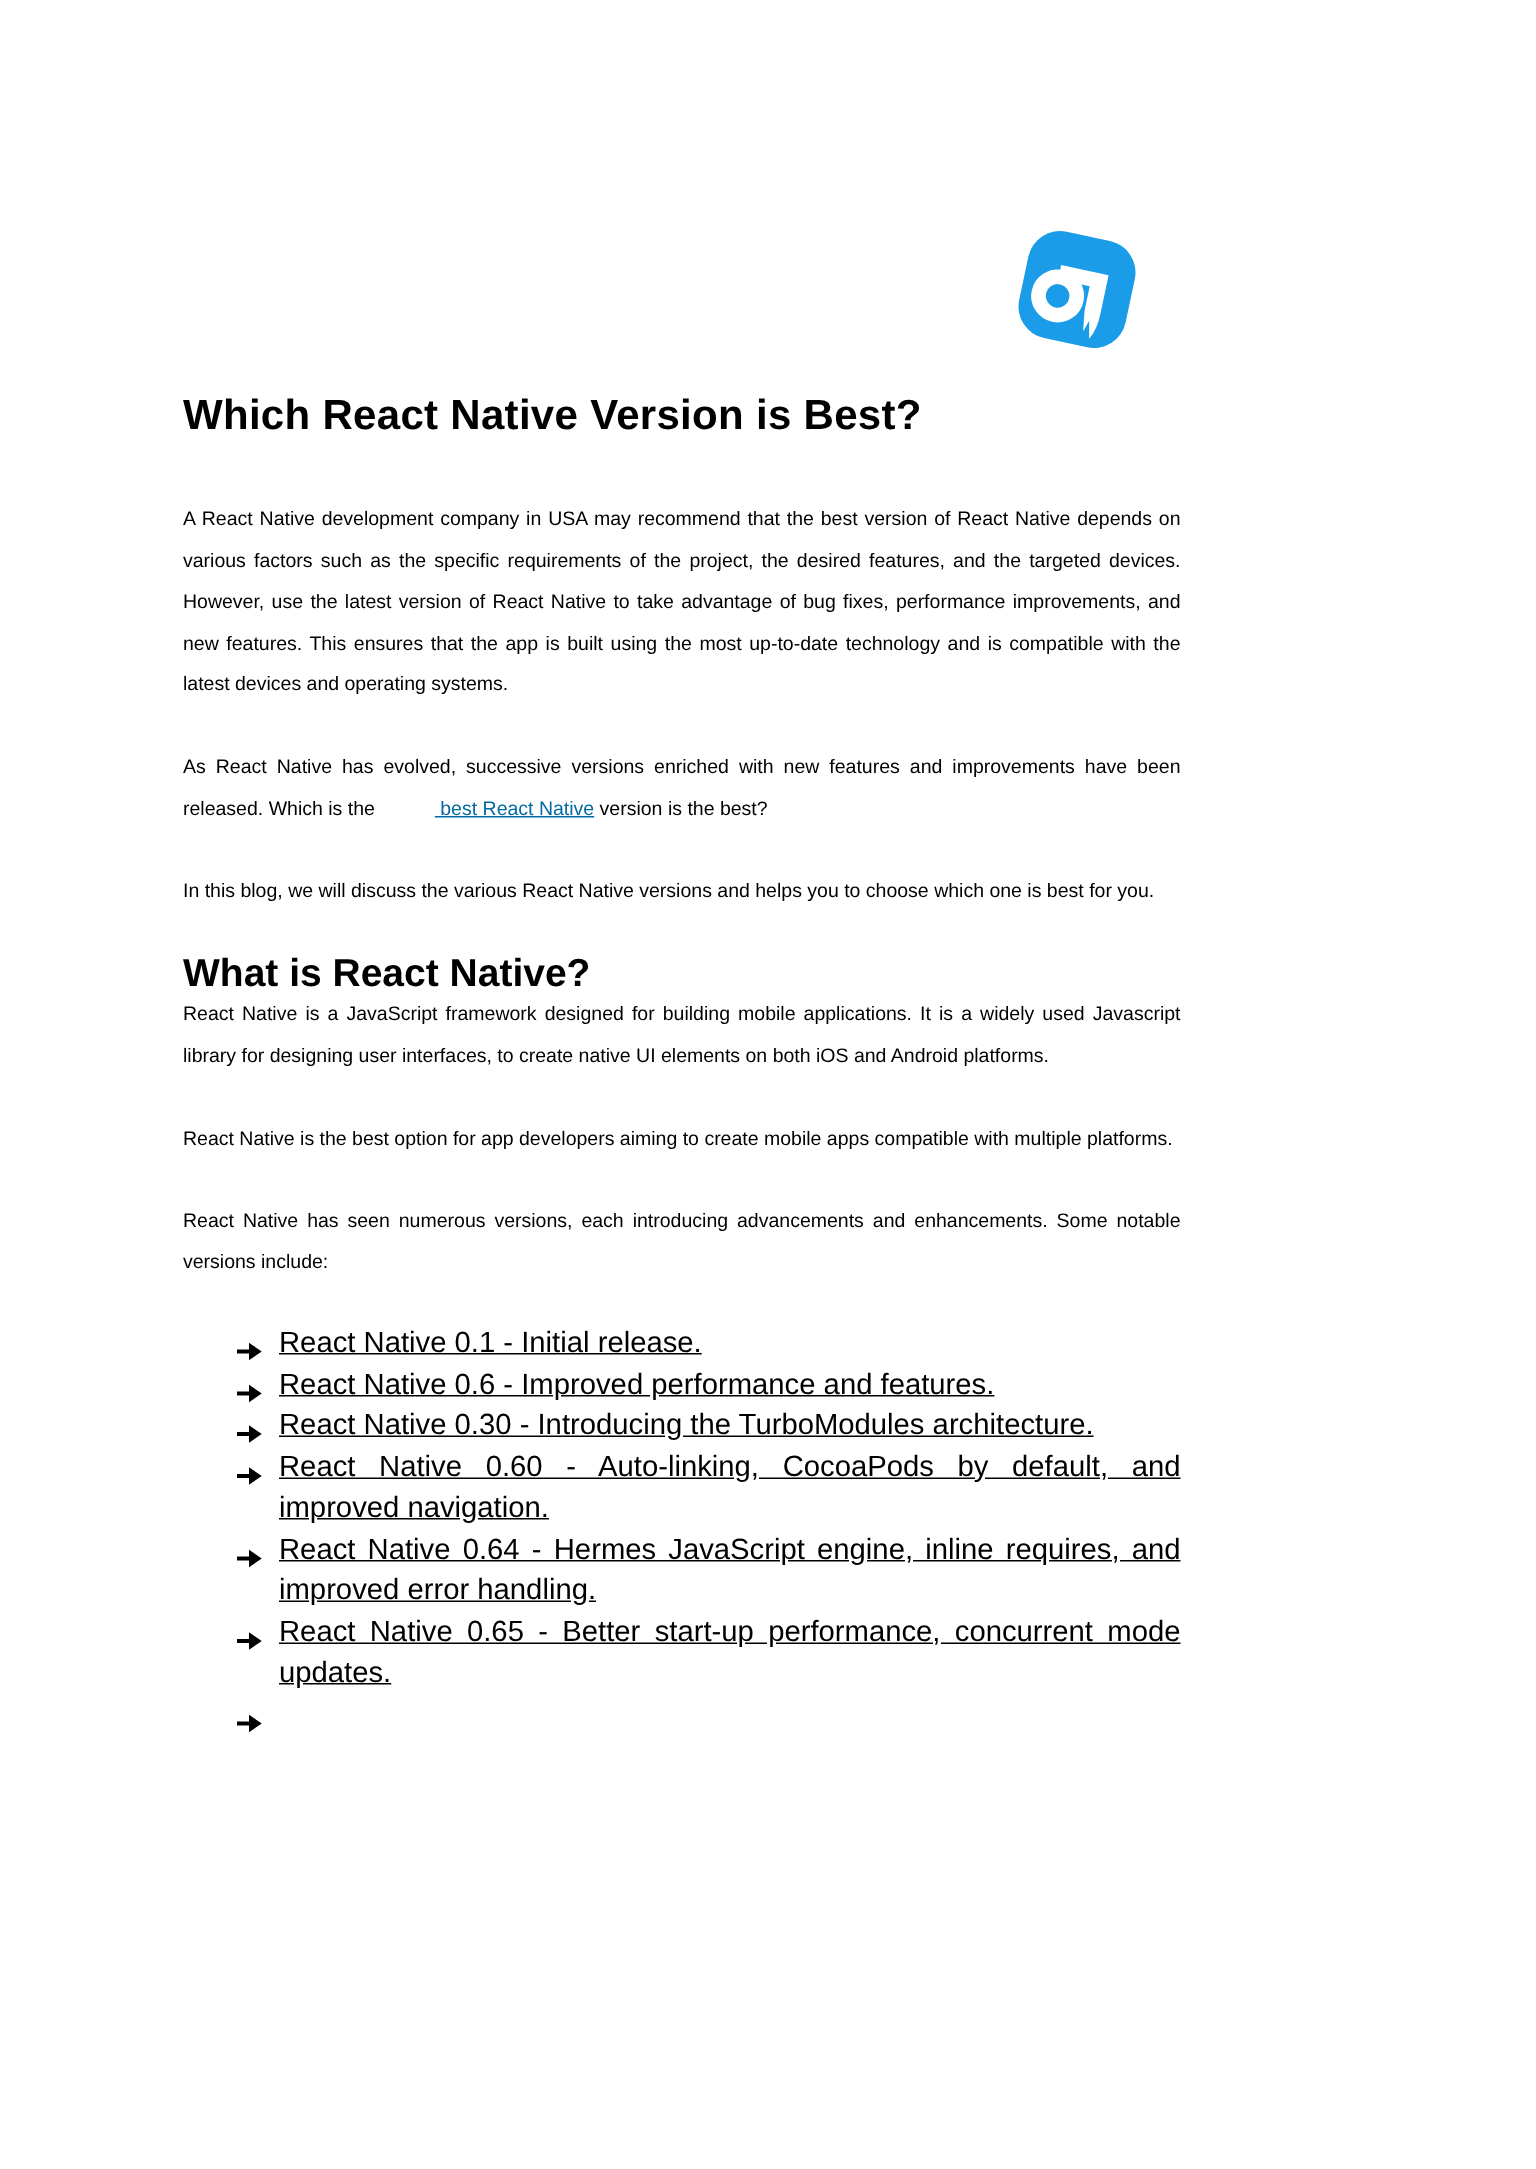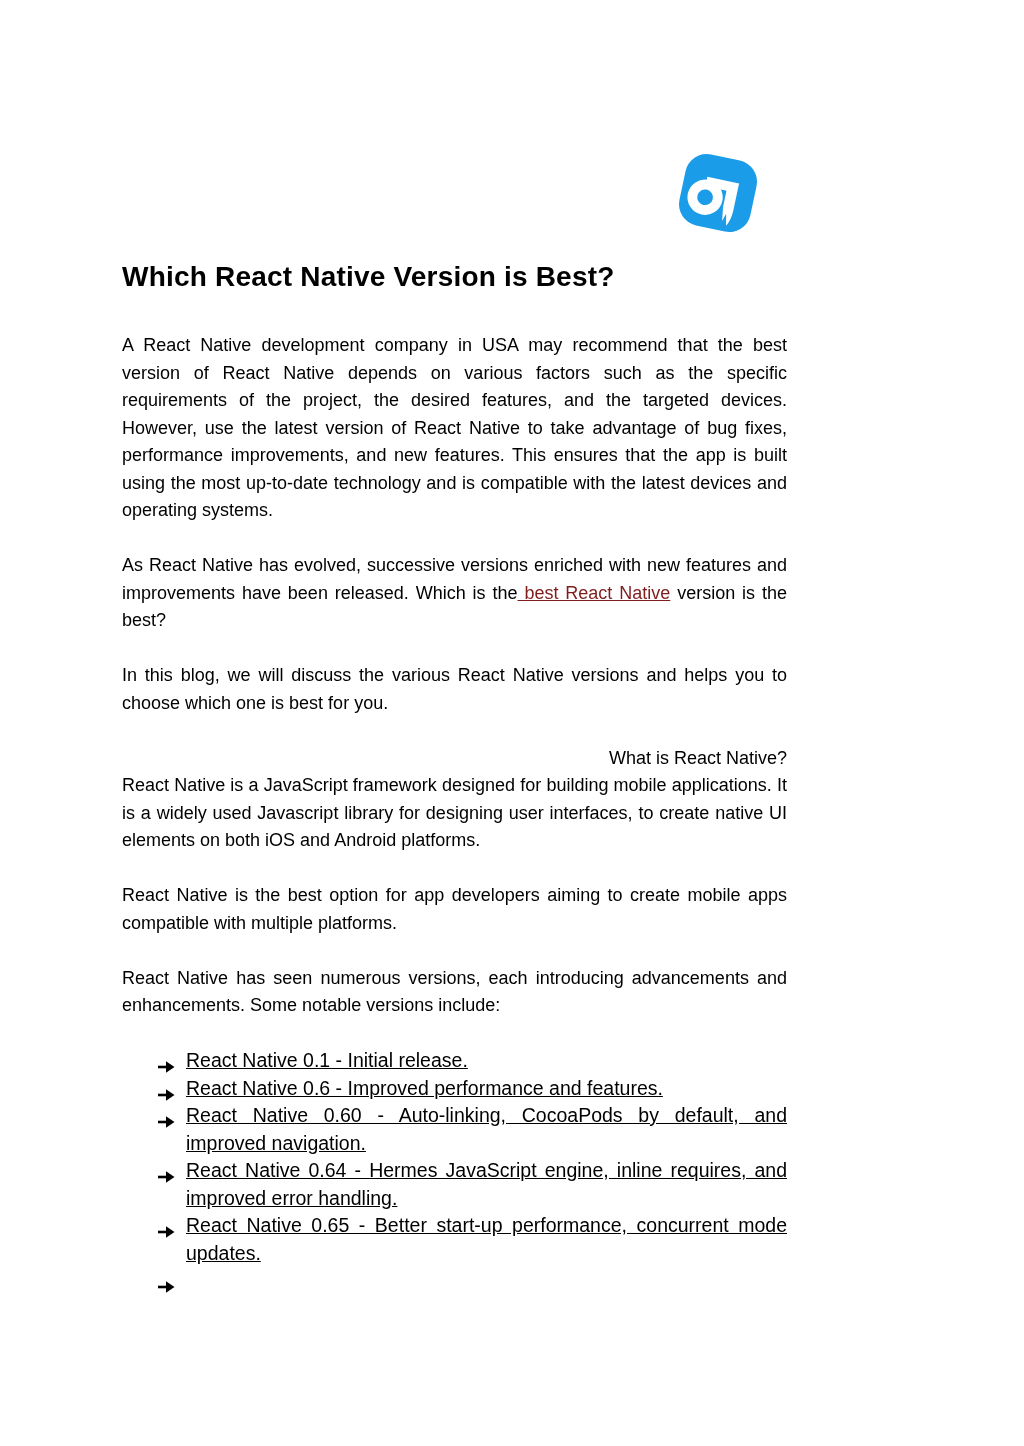--- a/index.html
+++ b/index.html
@@ -22,31 +22,30 @@
     padding: 0 126px 0 122px; 
   }
   h1.doc-title {
     font-size: 28px;
     line-height: 34px;
     font-weight: bold;
     margin: 16px 0 38px 0;
     letter-spacing: 0.2px;
   }
   p.para {
-    font-size: 18px;
+    font-size: 13px;
     line-height: 27.5px;
     text-align: justify;
     margin: 0 0 27.5px 0;
   }
   h2.sub-heading {
-    font-size: 18px;
+    font-size: 26px;
     line-height: 27.5px;
-    font-weight: normal;
+    font-weight: bold;
     margin: 0;
-    text-align: right;
   }
   a.doc-link {
     text-decoration: underline;
     cursor: pointer;
   }
   ul.versions {
     list-style: none;
     margin: 0;
     padding: 0 0 0 64px;
   }
@@ -79,21 +78,21 @@
       </g>
     </svg>
   </div>
 
   <div class="content">
 
     <h1 class="doc-title">Which React Native Version is Best?</h1>
 
     <p class="para">A React Native development company in USA may recommend that the best version of React Native depends on various factors such as the specific requirements of the project, the desired features, and the targeted devices. However, use the latest version of React Native to take advantage of bug fixes, performance improvements, and new features. This ensures that the app is built using the most up-to-date technology and is compatible with the latest devices and operating systems.</p>
 
-    <p class="para"><span>As React Native has evolved, successive versions enriched with new features and improvements have been released. Which is the</span><a class="doc-link" style="color: #7f1d1d;"> best React Native</a><span> version is the best?</span></p>
+    <p class="para"><span>As React Native has evolved, successive versions enriched with new features and improvements have been released. Which is the</span><a class="doc-link" style="color: #0369a1; margin-left: 40px;"> best React Native</a><span> version is the best?</span></p>
 
     <p class="para">In this blog, we will discuss the various React Native versions and helps you to choose which one is best for you.</p>
 
     <h2 class="sub-heading">What is React Native?</h2>
 
     <p class="para">React Native is a JavaScript framework designed for building mobile applications. It is a widely used Javascript library for designing user interfaces, to create native UI elements on both iOS and Android platforms.</p>
 
     <p class="para">React Native is the best option for app developers aiming to create mobile apps compatible with multiple platforms.</p>
 
     <p class="para">React Native has seen numerous versions, each introducing advancements and enhancements. Some notable versions include:</p>
@@ -103,20 +102,24 @@
               <line x1="1" y1="7" x2="10" y2="7" stroke="#000" stroke-width="2.6"></line>
               <polygon points="9,1.2 17.5,7 9,12.8" fill="#000"></polygon>
             </svg></span><span>React Native 0.1 - Initial release.</span></li>
         <li><span class="bullet"><svg width="19" height="14" viewBox="0 0 19 14">
               <line x1="1" y1="7" x2="10" y2="7" stroke="#000" stroke-width="2.6"></line>
               <polygon points="9,1.2 17.5,7 9,12.8" fill="#000"></polygon>
             </svg></span><span>React Native 0.6 - Improved performance and features.</span></li>
         <li><span class="bullet"><svg width="19" height="14" viewBox="0 0 19 14">
               <line x1="1" y1="7" x2="10" y2="7" stroke="#000" stroke-width="2.6"></line>
               <polygon points="9,1.2 17.5,7 9,12.8" fill="#000"></polygon>
+            </svg></span><span>React Native 0.30 - Introducing the TurboModules architecture.</span></li>
+        <li><span class="bullet"><svg width="19" height="14" viewBox="0 0 19 14">
+              <line x1="1" y1="7" x2="10" y2="7" stroke="#000" stroke-width="2.6"></line>
+              <polygon points="9,1.2 17.5,7 9,12.8" fill="#000"></polygon>
             </svg></span><span>React Native 0.60 - Auto-linking, CocoaPods by default, and improved navigation.</span></li>
         <li><span class="bullet"><svg width="19" height="14" viewBox="0 0 19 14">
               <line x1="1" y1="7" x2="10" y2="7" stroke="#000" stroke-width="2.6"></line>
               <polygon points="9,1.2 17.5,7 9,12.8" fill="#000"></polygon>
             </svg></span><span>React Native 0.64 - Hermes JavaScript engine, inline requires, and improved error handling.</span></li>
         <li><span class="bullet"><svg width="19" height="14" viewBox="0 0 19 14">
               <line x1="1" y1="7" x2="10" y2="7" stroke="#000" stroke-width="2.6"></line>
               <polygon points="9,1.2 17.5,7 9,12.8" fill="#000"></polygon>
             </svg></span><span>React Native 0.65 - Better start-up performance, concurrent mode updates.</span></li>
         <li><span class="bullet"><svg width="19" height="14" viewBox="0 0 19 14">

